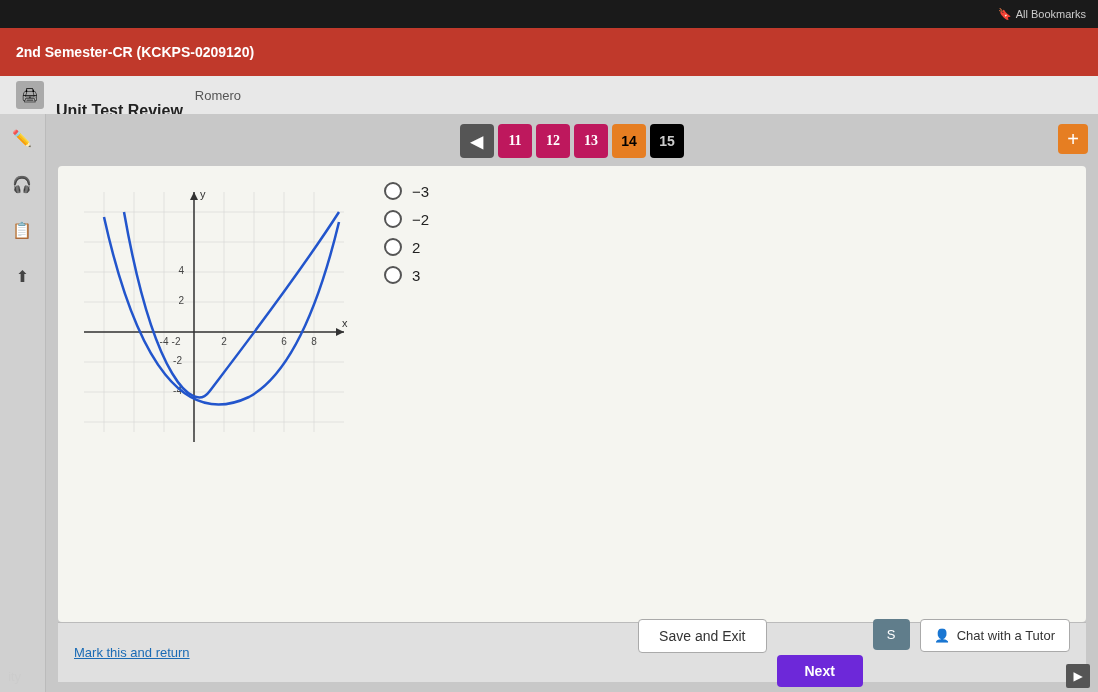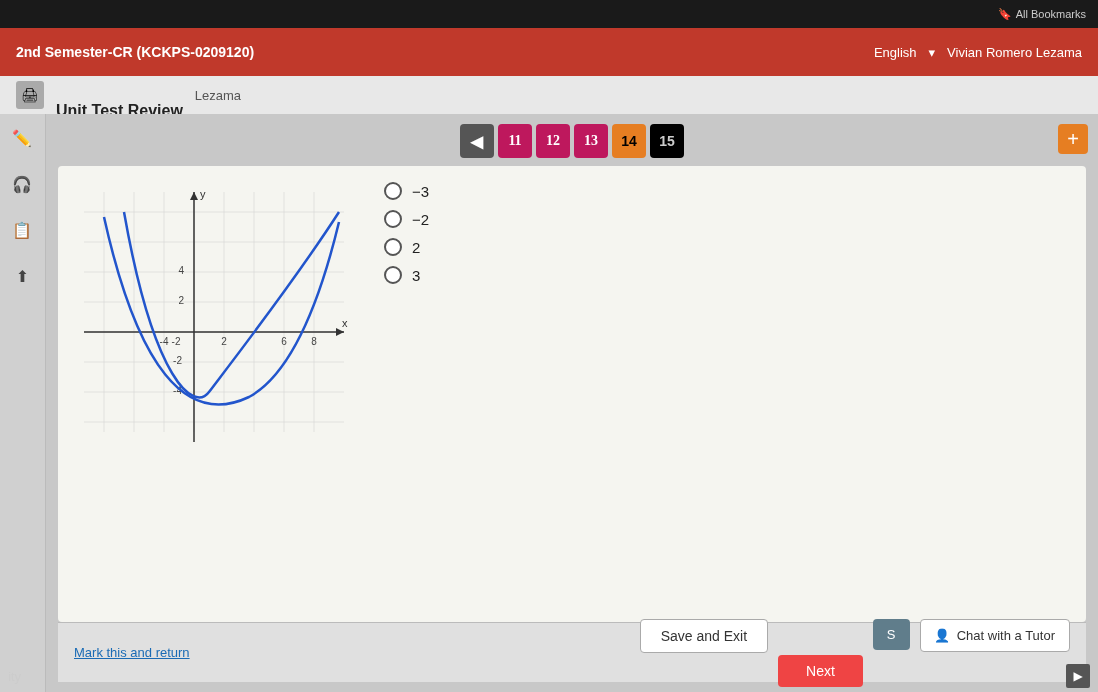--- a/index.html
+++ b/index.html
@@ -30,21 +30,21 @@
       gap: 4px;
     }
 
     
     .header-bar {
       width: 100%;
       height: 48px;
       background: #c0392b;
       display: flex;
       align-items: center;
-      justify-content: space-between;
+      justify-content: flex-start;
       padding: 0 16px;
     }
     .header-left {
       color: white;
       font-size: 14px;
       font-weight: bold;
     }
     .header-right {
       display: flex;
       align-items: center;
@@ -249,28 +249,28 @@
     .save-exit-btn {
       background: white;
       border: 1px solid #aaa;
       border-radius: 4px;
       padding: 8px 20px;
       font-size: 14px;
       cursor: pointer;
       color: #333;
     }
     .next-btn {
-      background: #ef4444;
+      background: #6d28d9;
       border: none;
       border-radius: 4px;
       padding: 8px 28px;
       font-size: 14px;
       cursor: pointer;
       color: white;
-      font-weight: normal;
+      font-weight: bold;
       margin-top: 36px;
     }
     .skip-btn {
       background: #607d8b;
       border: none;
       border-radius: 4px;
       padding: 8px 14px;
       font-size: 13px;
       cursor: pointer;
       color: white;
@@ -319,31 +319,26 @@
 
 <div class="top-bar">
   <div class="top-bar-bookmarks">
     <span>🔖</span>
     <span>All Bookmarks</span>
   </div>
 </div>
 
 <div class="header-bar">
   <div class="header-left">2nd Semester-CR (KCKPS-0209120)</div>
-  <div class="header-right">
-    <span>English</span>
-    <span>▾</span>
-    <span>Vivian Romero Lezama</span>
-  </div>
 </div>
 
 <div class="sub-header">
   <div style="width:28px;height:28px;background:#aaa;border-radius:3px;display:flex;align-items:center;justify-content:center;font-size:14px;">🖨</div>
   <span class="sub-header-title">Unit Test Review</span>
-  <span class="sub-header-status">Lezama</span>
+  <span class="sub-header-status">Romero</span>
 </div>
 
 <div class="main-layout">
 
   <div class="left-sidebar">
     <div class="sidebar-icon">✏️</div>
     <div class="sidebar-icon">🎧</div>
     <div class="sidebar-icon">📋</div>
     <div class="sidebar-icon">⬆</div>
   </div>

